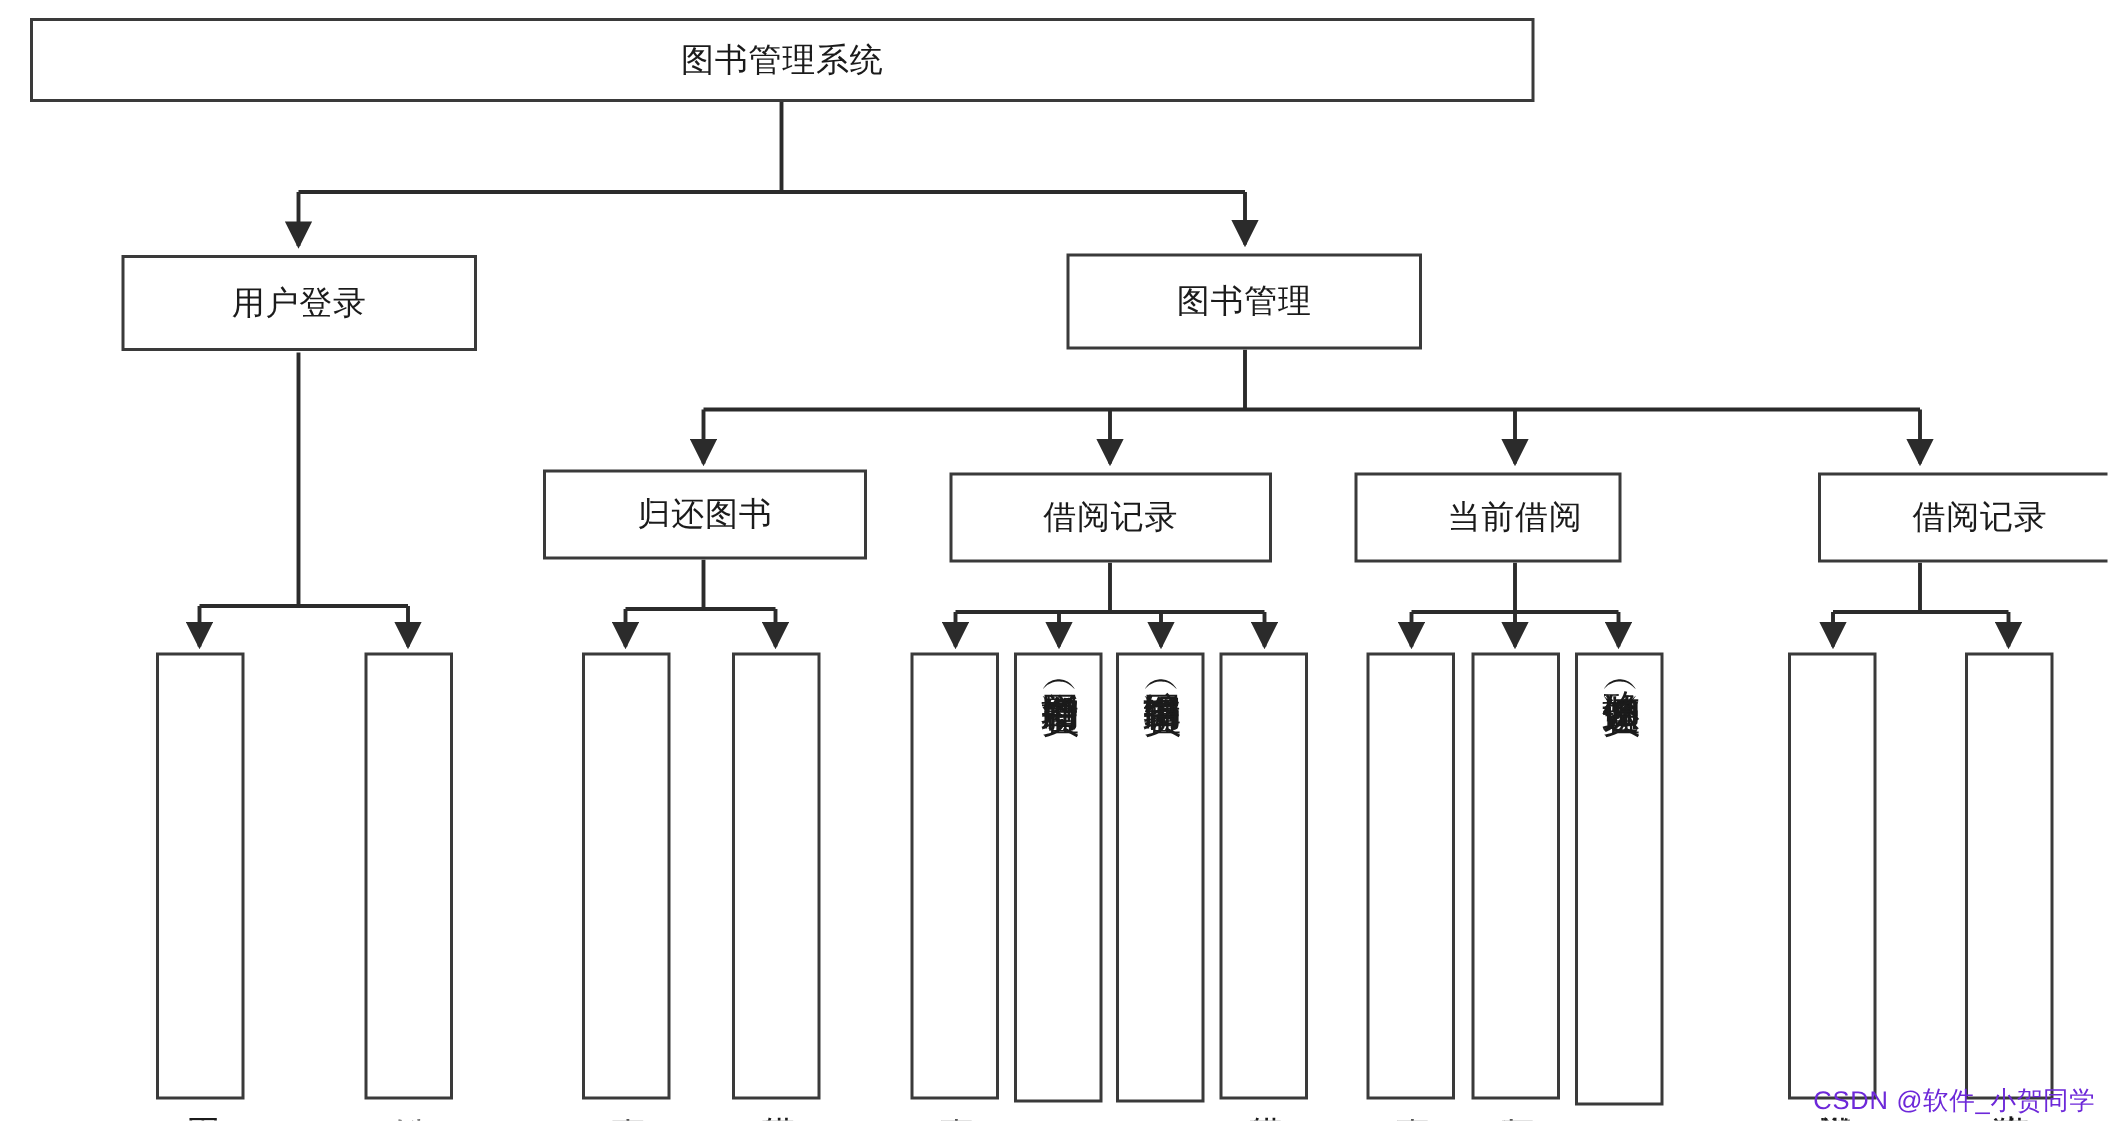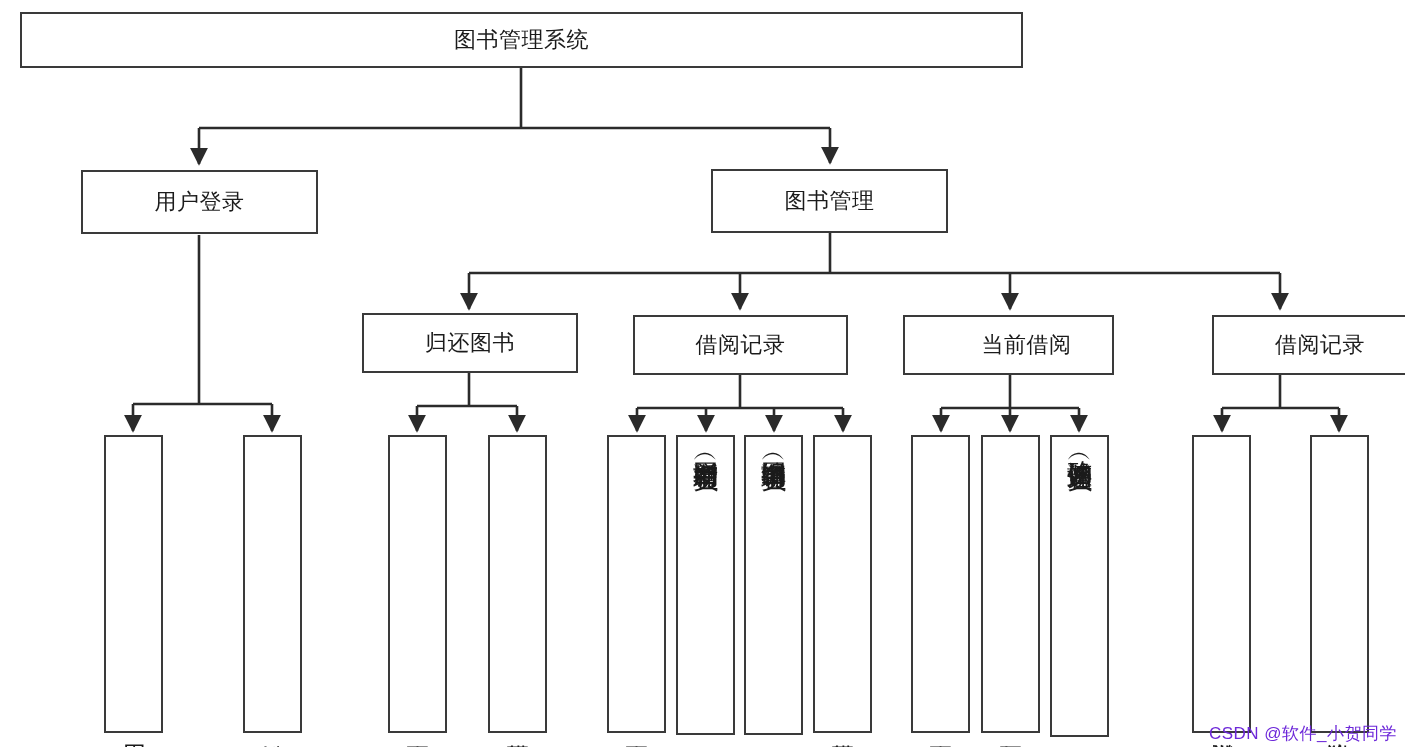--- a/index.html
+++ b/index.html
@@ -130,21 +130,21 @@
   <div class="node h-node" style="left:711px;top:169px;width:237px;height:64px;">
     <span class="lbl">图书管理</span>
   </div>
 
   <div class="node h-node" style="left:362px;top:313px;width:216px;height:60px;">
     <span class="lbl">归还图书</span>
   </div>
   <div class="node h-node" style="left:633px;top:315px;width:215px;height:60px;">
     <span class="lbl">借阅记录</span>
   </div>
-  <div class="node h-node" style="left:903px;top:315px;width:211px;height:60px;padding-left:36px;">
+  <div class="node h-node" style="left:903px;top:315px;width:178px;height:60px;padding-left:36px;">
     <span class="lbl">当前借阅</span>
   </div>
   <div class="node h-node" style="left:1172px;top:315px;width:216px;height:60px;margin-left:40px;">
     <span class="lbl">借阅记录</span>
   </div>
 
   <div class="node leaf anchor-bottom" style="left:104px;top:435px;width:59px;height:298px;">
     <span class="lbl">用户登录</span>
   </div>
   <div class="node leaf anchor-bottom" style="left:243px;top:435px;width:59px;height:298px;">

